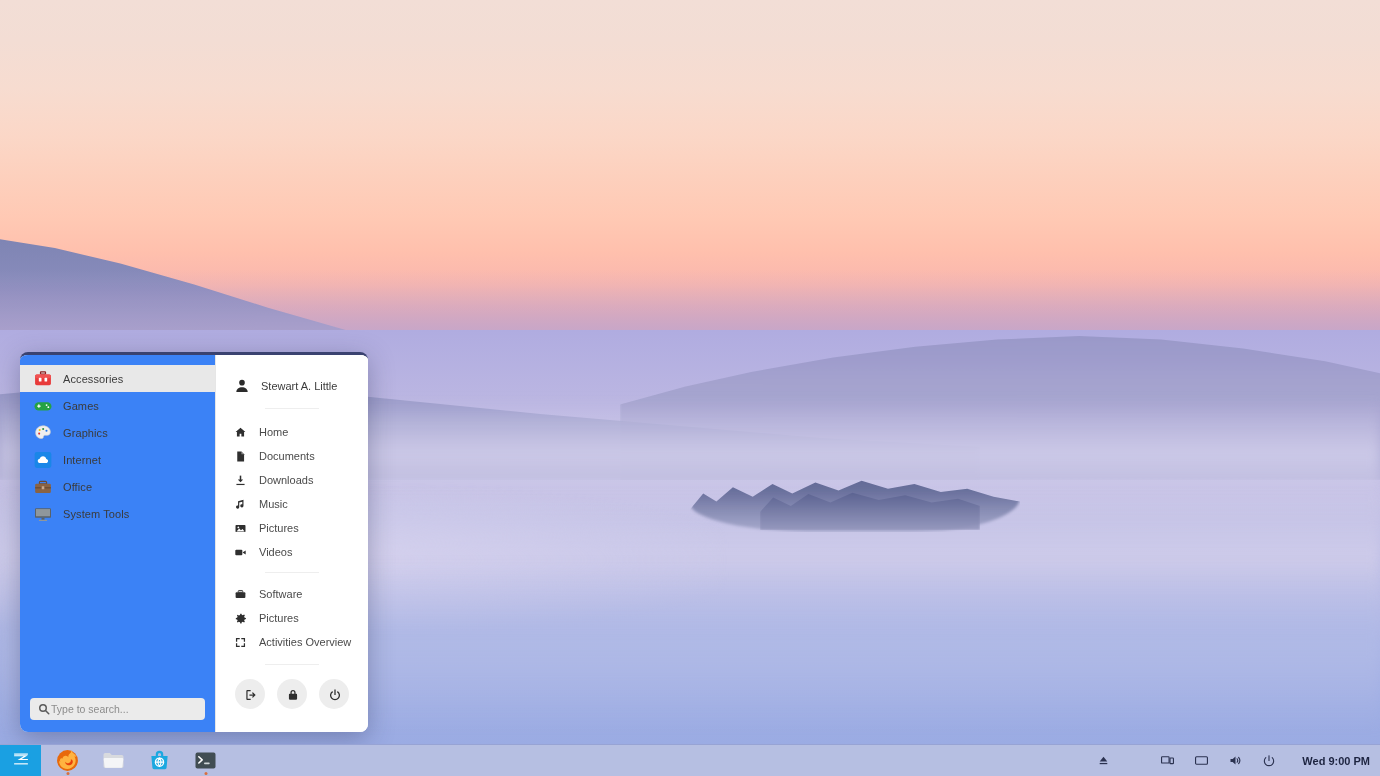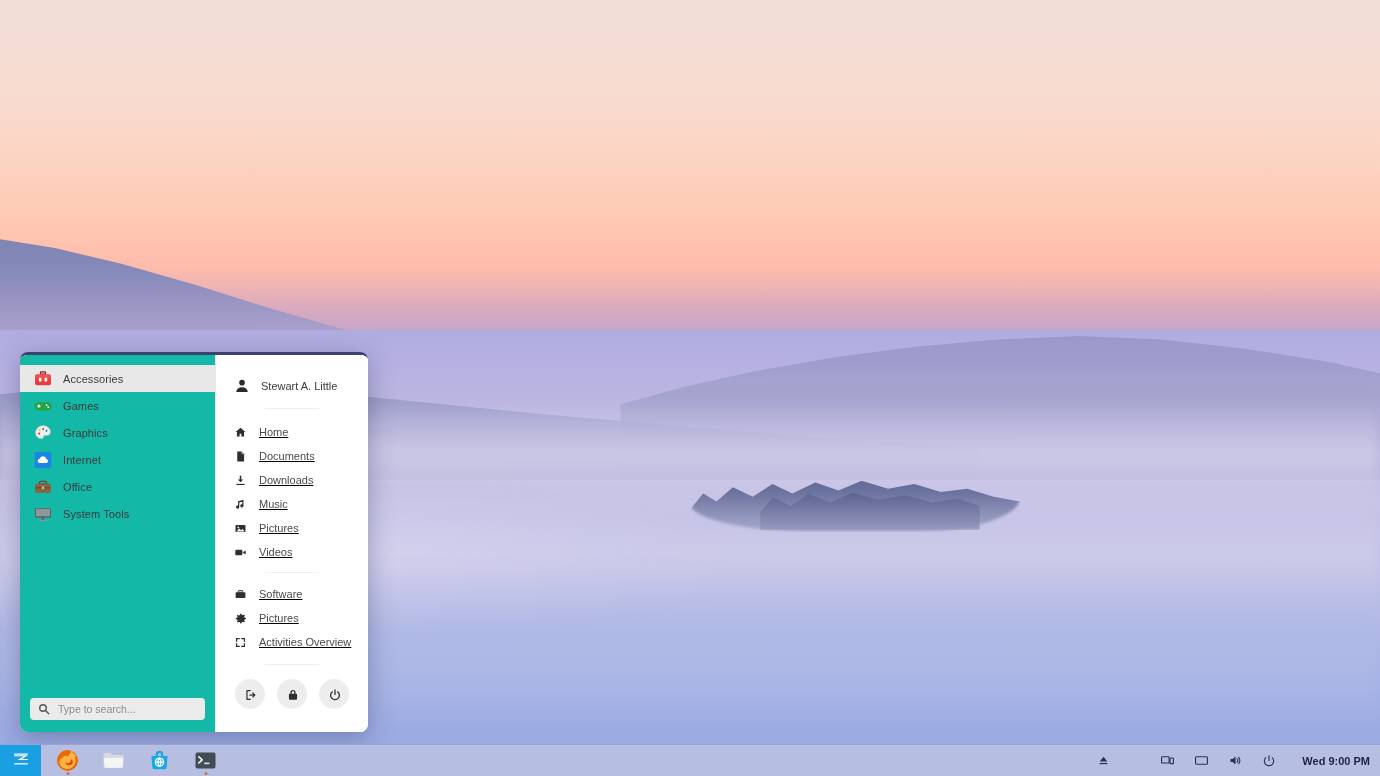--- a/index.html
+++ b/index.html
@@ -85,54 +85,54 @@
   
   #menu {
     position:absolute; left:20px; top:352px; width:348px; height:380px;
     border-radius:8px;
     background:#ffffff;
     box-shadow:0 6px 26px rgba(35,40,80,.34);
     display:flex; overflow:hidden;
     border-top:3px solid #3a4270;
   }
   .left-pane {
-    width:196px; background:#14b8a6; position:relative;
+    width:196px; background:#3b82f6; position:relative;
     display:flex; flex-direction:column;
     border-right:1px solid #e6e6e6;
   }
   .cat-list { padding-top:10px; flex:1; }
   .cat {
     display:flex; align-items:center; gap:10px;
     height:27px; padding:0 12px 0 13px; cursor:default;
   }
   .cat.selected { background:#e8e8e8; }
   .cat-label { font-size:11px; color:#3b3b3b; letter-spacing:.1px; }
   .cat-ico { width:20px; height:20px; flex:0 0 20px; position:relative; }
 
   .search-wrap { padding:10px 10px 12px 10px; }
   .search-box {
     height:22px; background:#ebebeb; border-radius:4px;
-    display:flex; align-items:center; gap:7px; padding:0 8px;
+    display:flex; align-items:center; padding:0 8px;
   }
   .search-box input {
     border:0; outline:0; background:transparent; flex:1;
     font-family:"Liberation Sans", sans-serif; font-size:10.5px; color:#6d6d6d;
   }
   .search-box input::placeholder { color:#8c8c8c; }
 
   .right-pane { flex:1; background:#fff; display:flex; flex-direction:column; padding:0; }
   .user-row {
     display:flex; align-items:center; gap:11px;
     padding:18px 0 0 18px; height:44px;
   }
   .user-name { font-size:11px; color:#3b3b3b; }
   .hr { height:1px; background:#eeeeee; width:54px; margin:9px auto 0 auto; }
   .places { padding:11px 0 0 18px; }
   .place {
-    display:flex; align-items:center; gap:12px; height:24px; cursor:default;text-decoration:underline;
+    display:flex; align-items:center; gap:12px; height:24px; cursor:default;
   }
   .place-label { font-size:11px; color:#4a4a4a; }
   .sys { padding:9px 0 0 18px; }
   .actions {
     display:flex; gap:12px; padding:14px 0 0 19px;
   }
   .abtn {
     width:30px; height:30px; border-radius:50%; background:#ededed;
     display:flex; align-items:center; justify-content:center; cursor:default;
   }

